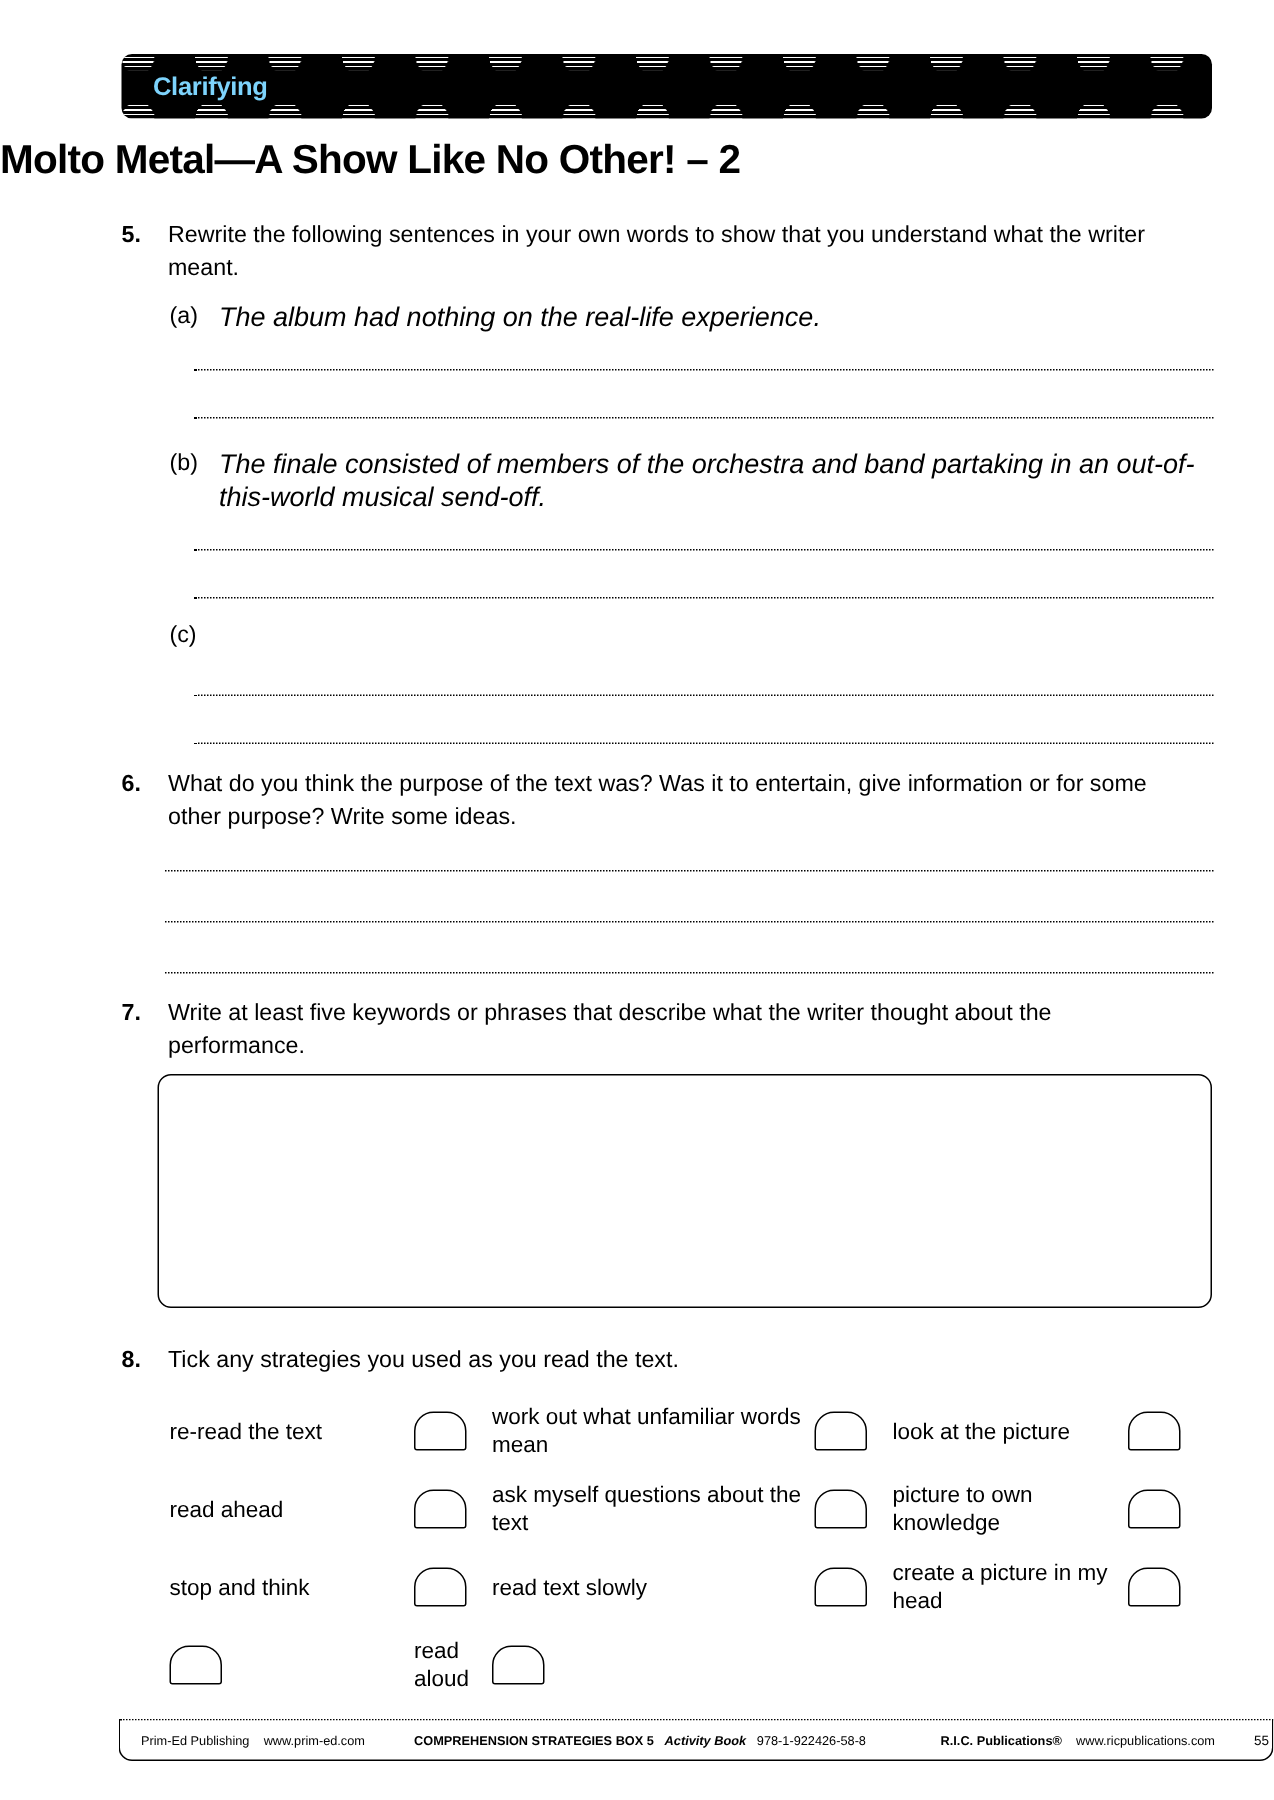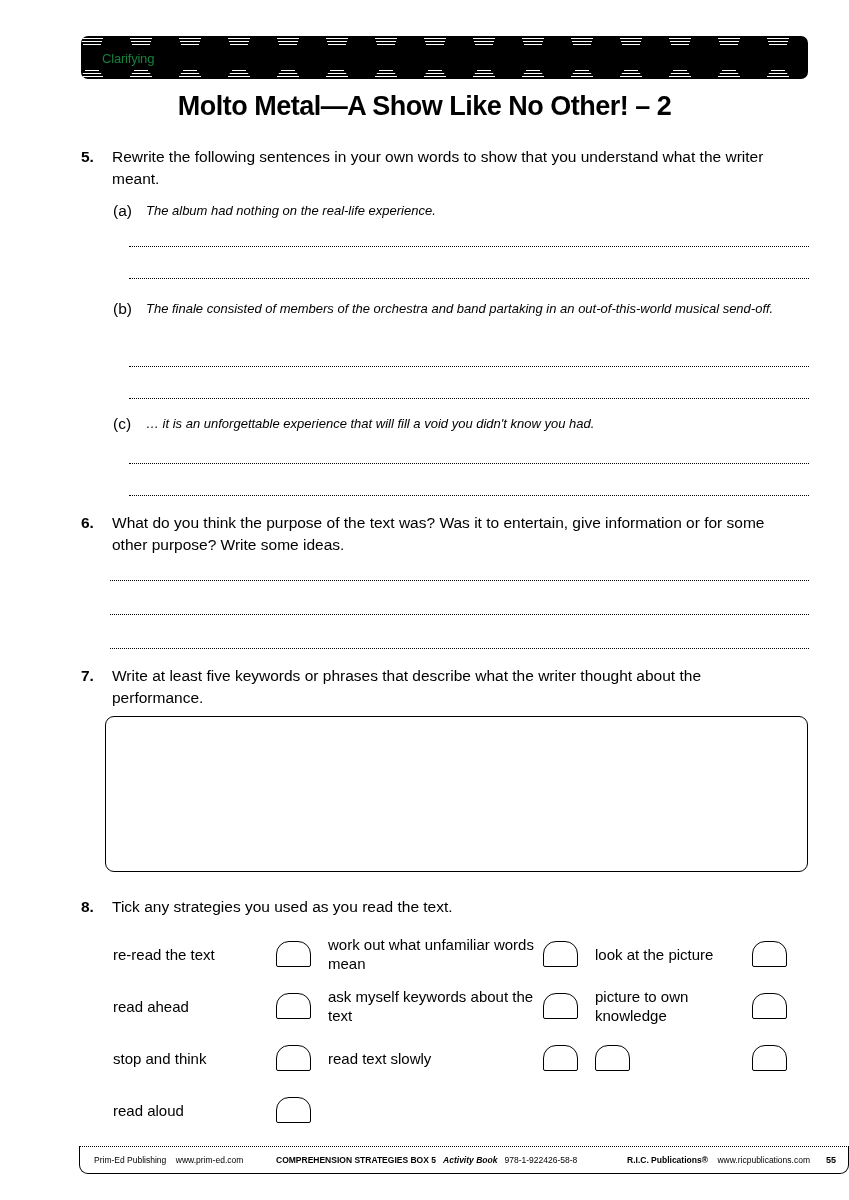--- a/index.html
+++ b/index.html
@@ -51,34 +51,34 @@
     mask-size: 49px 100%;
   }
   .banner-dots-top { top: -7px; }
   .banner-dots-bottom { bottom: -9px; }
 
   .banner-label {
     position: absolute;
     left: 21px;
     top: 50%;
     transform: translateY(-50%);
-    color: #15803d;
-    font-size: 13px;
-    font-weight: normal;
+    color: #7dd3fc;
+    font-size: 17px;
+    font-weight: bold;
     letter-spacing: -0.2px;
     z-index: 3;
   }
 
   
   .page-title {
     position: absolute;
     left: 0;
     top: 91px;
     width: 849px;
-    text-align: center;
+    text-align: left;
     font-size: 27px;
     font-weight: bold;
     letter-spacing: -0.5px;
   }
 
   
   .q {
     position: absolute;
     display: flex;
     align-items: flex-start;
@@ -100,21 +100,21 @@
     display: flex;
     align-items: flex-start;
   }
   .sub-lbl {
     width: 33px;
     flex: 0 0 33px;
     font-size: 15.5px;
     line-height: 22px;
   }
   .sub-text {
-    font-size: 13px;
+    font-size: 18px;
     line-height: 22px;
     font-style: italic;
   }
 
   
   .rule {
     position: absolute;
     height: 0;
     border-bottom: 1.5px dotted #000000;
   }
@@ -189,22 +189,22 @@
     left: 196px;
     white-space: nowrap;
   }
   .f-right {
     position: absolute;
     right: 38px;
     white-space: nowrap;
   }
   .f-page {
     position: absolute;
-    right: 12px;
-    font-weight: bold;
+    right: 2px;
+    font-weight: normal;
     font-size: 9px;
   }
   .f-bold { font-weight: bold; }
   .f-ital-bold { font-weight: bold; font-style: italic; text-align: center; }
 </style>
 </head>
 <body>
 
 <div class="page">
 
@@ -230,21 +230,20 @@
 
   <div class="sub" style="left:113px; top:298px; width:700px;">
     <div class="sub-lbl">(b)</div>
     <div class="sub-text">The finale consisted of members of the orchestra and band partaking in an out-of-this-world musical send-off.</div>
   </div>
   <div class="rule" style="left:129px; top:366px; width:680px;"></div>
   <div class="rule" style="left:129px; top:398px; width:680px;"></div>
 
   <div class="sub" style="left:113px; top:413px; width:700px;">
     <div class="sub-lbl">(c)</div>
-    <div class="sub-text">… it is an unforgettable experience that will fill a void you didn't know you had.</div>
   </div>
   <div class="rule" style="left:129px; top:463px; width:680px;"></div>
   <div class="rule" style="left:129px; top:495px; width:680px;"></div>
 
   <div class="q" style="left:81px; top:512px; width:700px;">
     <div class="q-num">6.</div>
     <div class="q-text">What do you think the purpose of the text was? Was it to entertain, give information or for some other purpose? Write some ideas.</div>
   </div>
   <div class="rule" style="left:110px; top:580px; width:699px;"></div>
   <div class="rule" style="left:110px; top:614px; width:699px;"></div>
@@ -272,37 +271,38 @@
       </div>
     <div class="grid-label">look at the picture</div>
     <div class="tickbox-cell">
         <div class="tickbox"></div>
       </div>
 
     <div class="grid-label">read ahead</div>
     <div class="tickbox-cell">
         <div class="tickbox"></div>
       </div>
-    <div class="grid-label">ask myself keywords about the text</div>
+    <div class="grid-label">ask myself questions about the text</div>
     <div class="tickbox-cell">
         <div class="tickbox"></div>
       </div>
     <div class="grid-label">picture to own knowledge</div>
     <div class="tickbox-cell">
         <div class="tickbox"></div>
       </div>
 
     <div class="grid-label">stop and think</div>
     <div class="tickbox-cell">
         <div class="tickbox"></div>
       </div>
     <div class="grid-label">read text slowly</div>
     <div class="tickbox-cell">
         <div class="tickbox"></div>
       </div>
+    <div class="grid-label">create a picture in my head</div>
     <div class="tickbox-cell">
         <div class="tickbox"></div>
       </div>
 
     <div class="tickbox-cell">
         <div class="tickbox"></div>
       </div>
     <div class="grid-label">read aloud</div>
     <div class="tickbox-cell">
         <div class="tickbox"></div>

